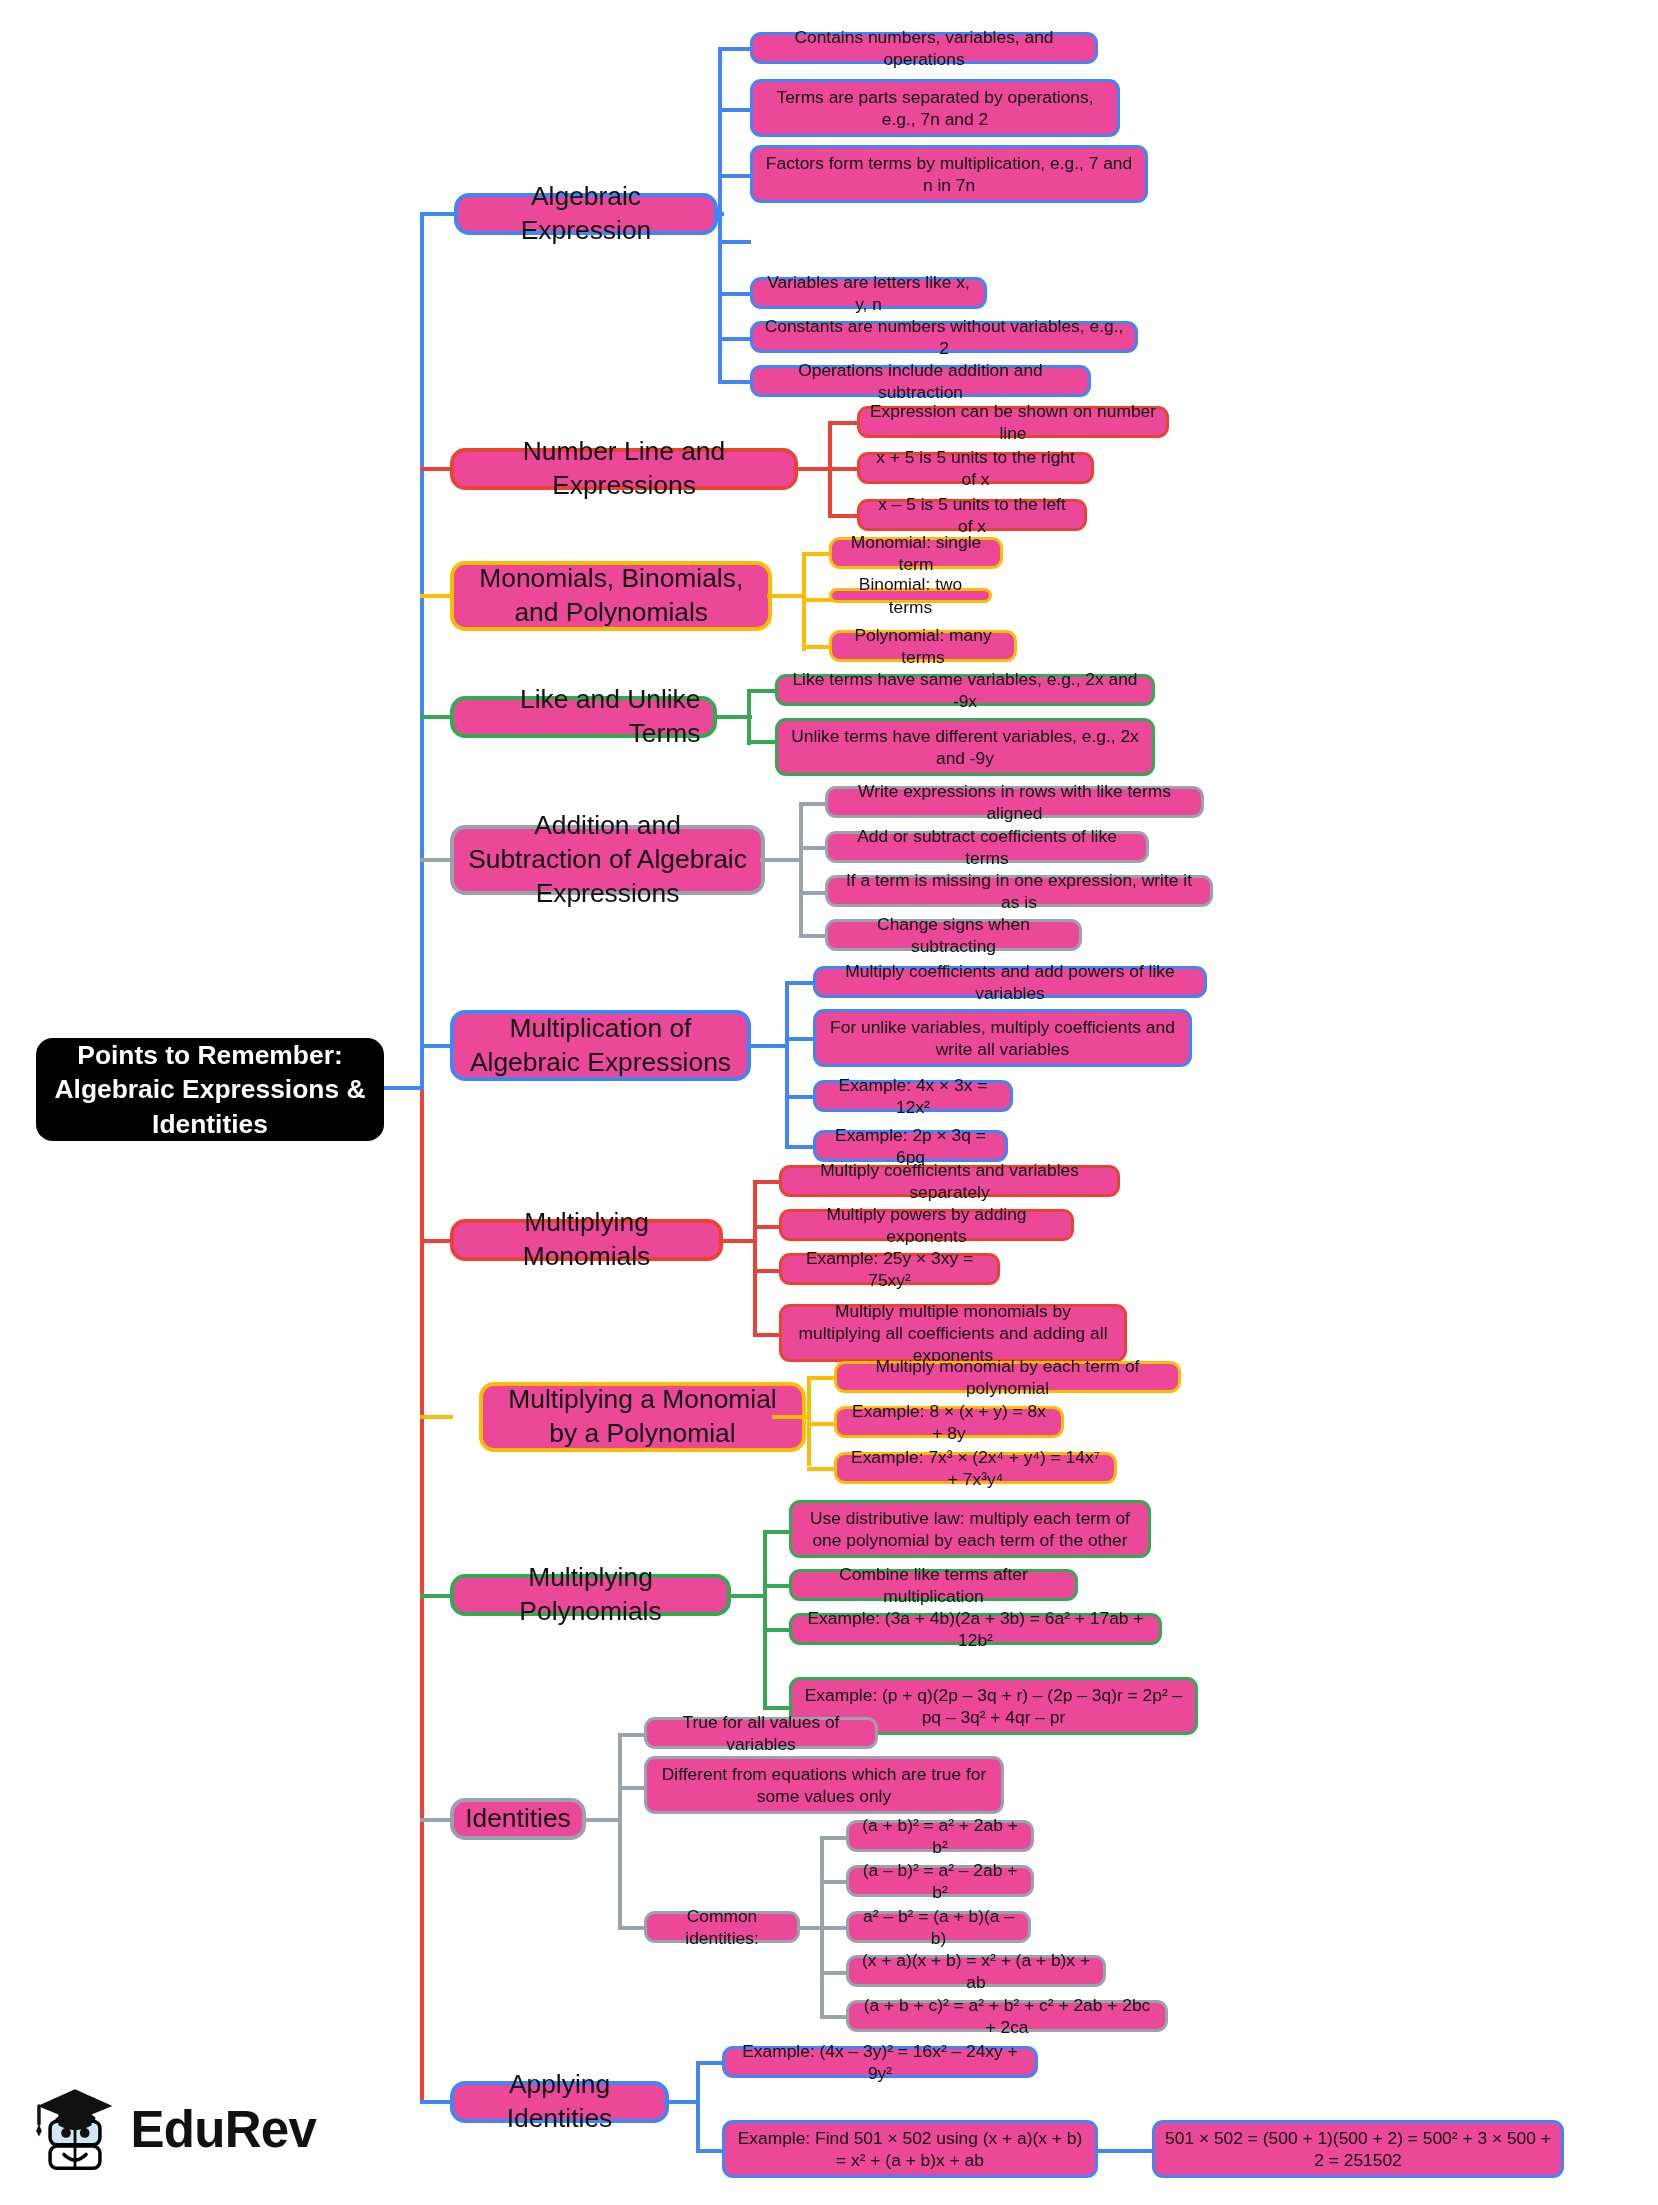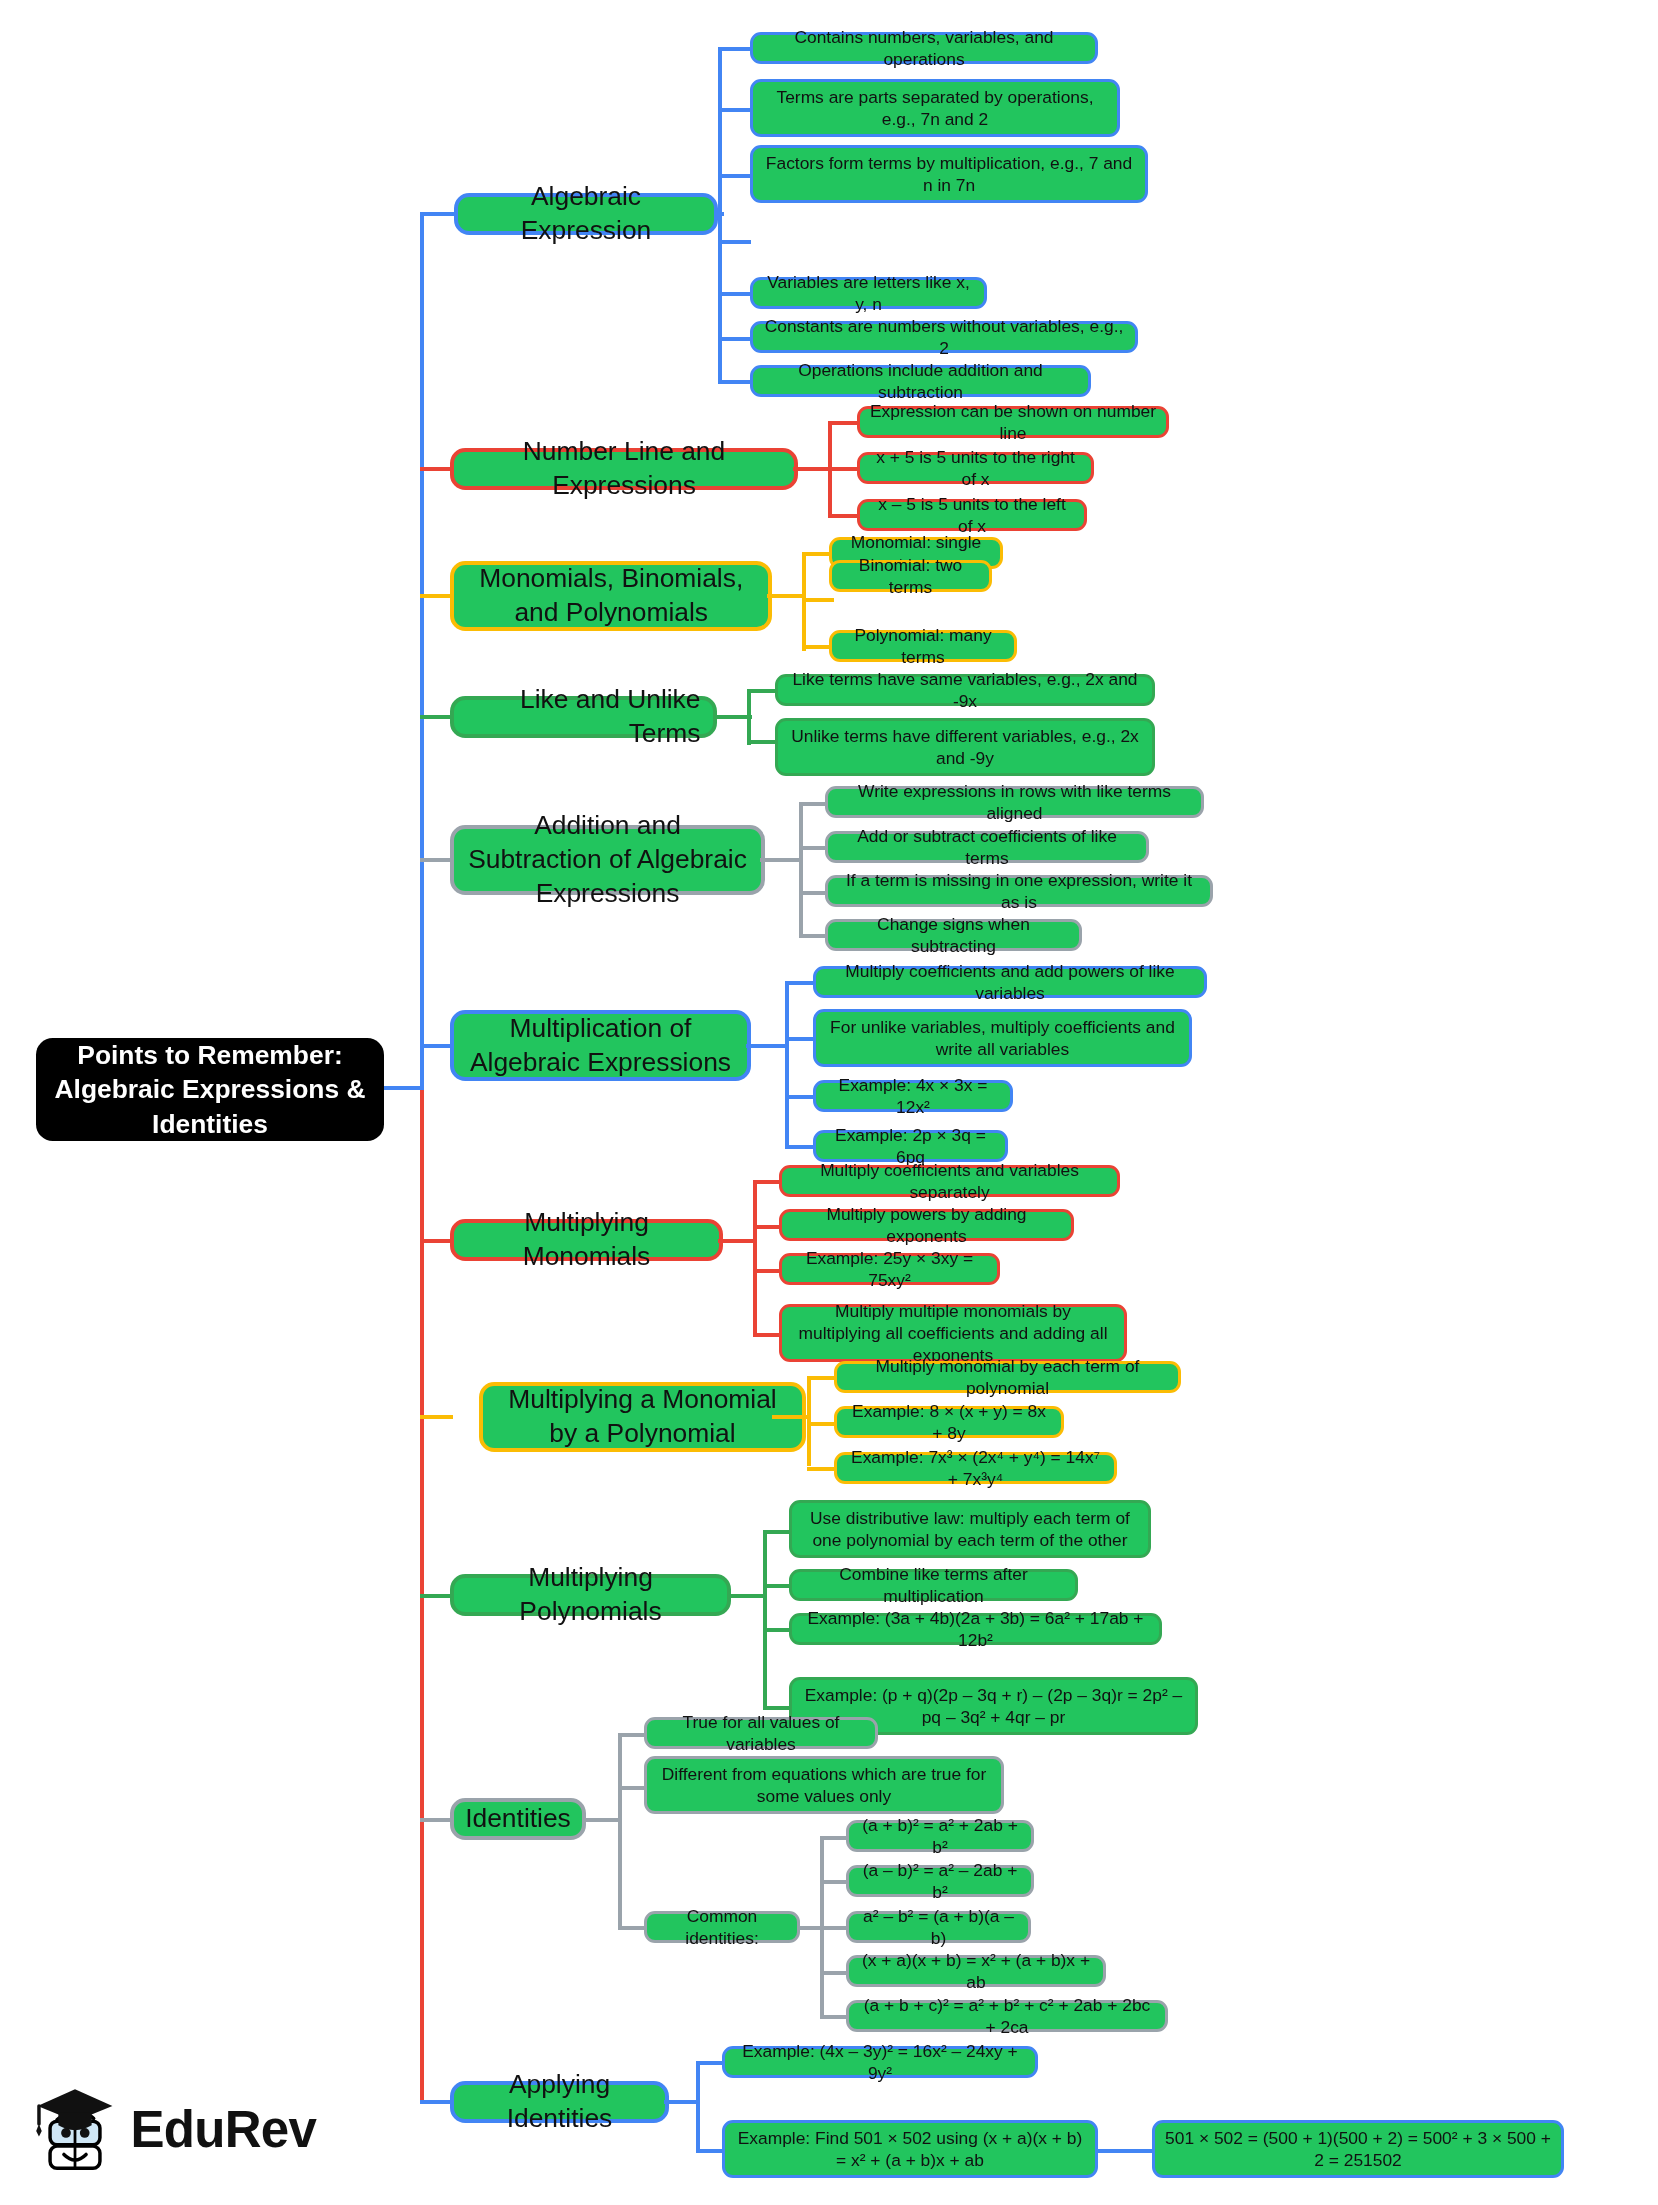--- a/index.html
+++ b/index.html
@@ -4,21 +4,21 @@
 <style>
   html,body{margin:0;padding:0;background:#ffffff;}
   body{font-family:"Liberation Sans","DejaVu Sans",sans-serif;color:#111;}
 
   #canvas{position:relative;width:1659px;height:2205px;background:#fff;overflow:hidden;}
 
   
   .node{
     position:absolute;
     box-sizing:border-box;
-    background:#22c55e;
+    background:#ec4899;
     border:3.5px solid #9aa3ab;
     border-radius:11px;
     display:flex;align-items:center;justify-content:center;
     text-align:center;
     padding:4.2px 9.7px;
     line-height:1.28;
     font-size:18px;
     color:#111;
   }
   .node.lvl1{font-size:26.4px;border-width:4.2px;border-radius:15.3px;padding:5.6px 12.5px;}
@@ -105,21 +105,21 @@
   <div class="node lvl1 c-yellow" style="left:450px;top:561px;width:322px;height:70px;padding-left:13px;">Monomials, Binomials, and Polynomials</div>
   <div class="lnk h b-yellow" style="left:420px;top:594px;width:33px;"></div>
 
   <div class="lnk v b-yellow" style="left:802px;top:552px;height:99px;"></div>
   <div class="lnk h b-yellow" style="left:767px;top:594px;width:39px;"></div>
   <div class="lnk h b-yellow" style="left:802px;top:552px;width:32px;"></div>
   <div class="lnk h b-yellow" style="left:802px;top:598px;width:32px;"></div>
   <div class="lnk h b-yellow" style="left:802px;top:645px;width:32px;"></div>
 
   <div class="node lvl3 c-yellow" style="left:829px;top:537px;width:174px;height:32px;">Monomial: single term</div>
-  <div class="node lvl3 c-yellow" style="left:829px;top:560px;width:163px;height:32px;">Binomial: two terms</div>
+  <div class="node lvl3 c-yellow" style="left:829px;top:588px;width:163px;height:15px;">Binomial: two terms</div>
   <div class="node lvl3 c-yellow" style="left:829px;top:630px;width:188px;height:32px;">Polynomial: many terms</div>
 
   <div class="node lvl1 c-green" style="left:450px;top:696px;width:267px;height:42px;text-align:right;">Like and Unlike Terms</div>
   <div class="lnk h b-green" style="left:420px;top:715px;width:33px;"></div>
 
   <div class="lnk v b-green" style="left:747px;top:689px;height:56px;"></div>
   <div class="lnk h b-green" style="left:713px;top:715px;width:39px;"></div>
   <div class="lnk h b-green" style="left:747px;top:689px;width:32px;"></div>
   <div class="lnk h b-green" style="left:747px;top:740px;width:32px;"></div>
 

